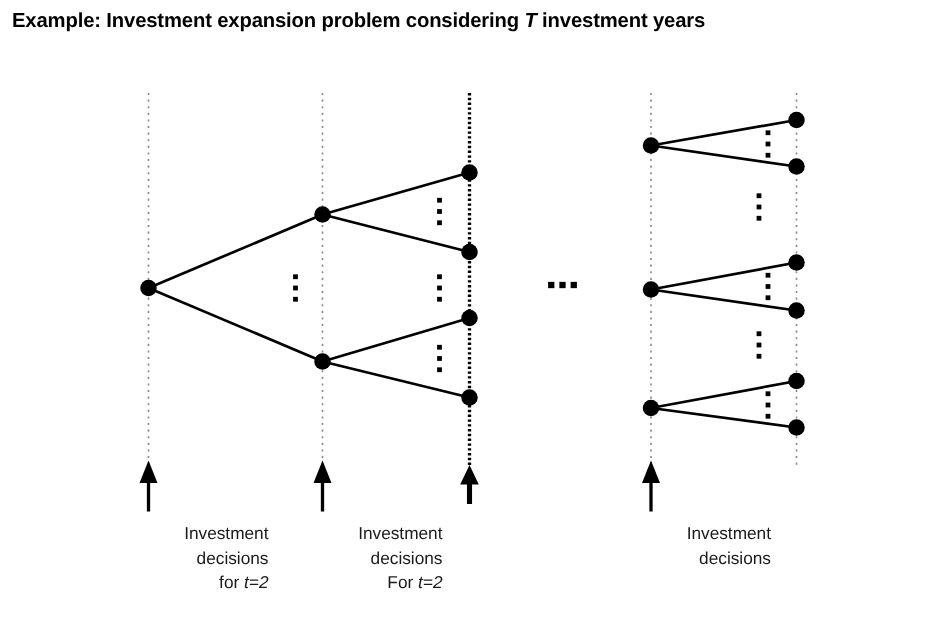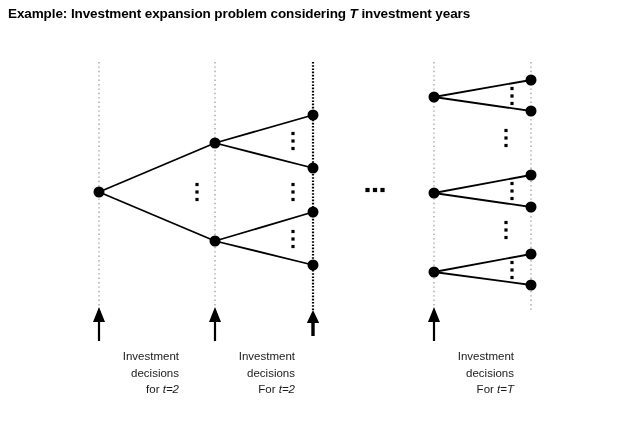--- a/index.html
+++ b/index.html
@@ -179,15 +179,14 @@
       <span class="label-line">for <span class="ital">t=2</span></span>
     </div>
     <div class="label-block" style="left: 135px; top: 348px; width: 160px;">
       <span class="label-line">Investment</span>
       <span class="label-line">decisions</span>
       <span class="label-line">For <span class="ital">t=2</span></span>
     </div>
     <div class="label-block" style="left: 354px; top: 348px; width: 160px;">
       <span class="label-line">Investment</span>
       <span class="label-line">decisions</span>
-      <span class="label-line">For <span class="ital">t=T</span></span>
     </div>
   </div>
 
 </body></html>

